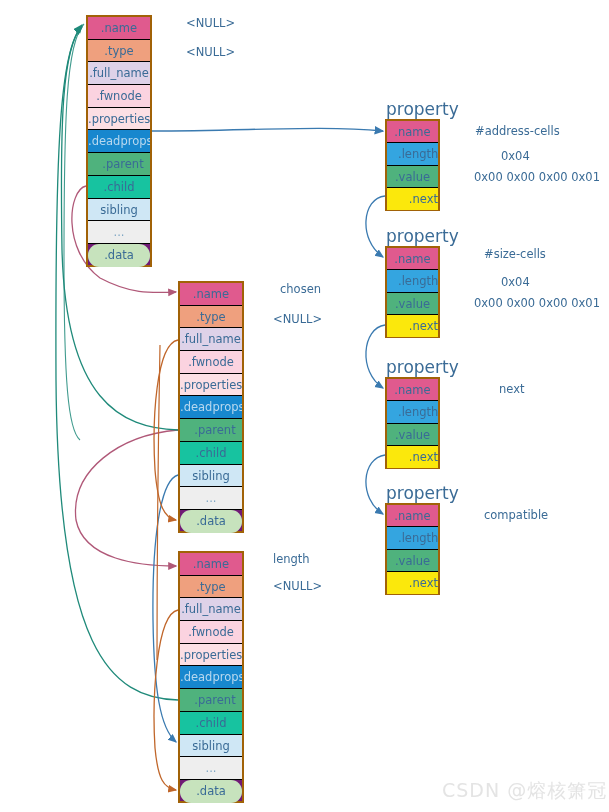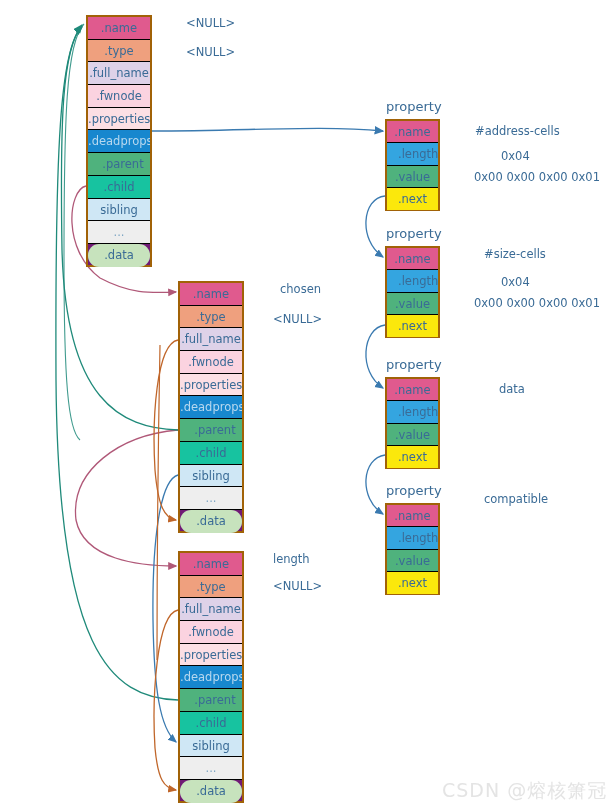--- a/index.html
+++ b/index.html
@@ -47,21 +47,21 @@
     height: 22.3px;
     line-height: 22.3px;
     text-align: center;
     font-size: 11.5px;
     color: #3a6b96;
     border-bottom: 1px solid #000;
     box-sizing: border-box;
     overflow: hidden;
     white-space: nowrap;
   }
-  .struct .pcell:last-child { border-bottom: none; }
+  .struct .pcell:last-child { border-bottom: none; text-align: right; }
 
   
   .c-name       { background: #e05a8e; }
   .c-type       { background: #efa07e; }
   .c-fullname   { background: #ded2e8; }
   .c-fwnode     { background: #fbd3e0; }
   .c-properties { background: #fcdfe4; }
   .c-deadprops  { background: #1787ce; color: #b7d8ef; }
   .c-parent     { background: #4fb27d; padding-left: 8px; }
   .c-child      { background: #17c3a0; }
@@ -70,21 +70,21 @@
   .c-data       { background: #c7e3bd; }
 
   
   .p-name   { background: #e05a8e; }
   .p-length { background: #34a5e0; padding-left: 11px; }
   .p-value  { background: #4fb27d; }
   .p-next   { background: #fbe80c; }
 
   .caption {
     position: absolute;
-    font-size: 13px;
+    font-size: 17px;
     color: #3a6b96;
     white-space: nowrap;
   }
   .anno {
     position: absolute;
     font-size: 11.5px;
     color: #3a6b96;
     white-space: nowrap;
   }
   .watermark {
@@ -214,26 +214,26 @@
   <div class="anno" style="left:501px; top:275px;">0x04</div>
   <div class="anno" style="left:474px; top:296px;">0x00 0x00 0x00 0x01</div>
 
   <div class="caption" style="left:386px; top:357px;">property</div>
   <div class="struct" style="left:385px; top:377px; width:55px; height:92px;">
     <div class="pcell p-name">.name</div>
     <div class="pcell p-length">.length</div>
     <div class="pcell p-value">.value</div>
     <div class="pcell p-next">.next</div>
   </div>
-  <div class="anno" style="left:499px; top:382px;">data</div>
+  <div class="anno" style="left:499px; top:382px;">next</div>
 
   <div class="caption" style="left:386px; top:483px;">property</div>
   <div class="struct" style="left:385px; top:503px; width:55px; height:92px;">
     <div class="pcell p-name">.name</div>
     <div class="pcell p-length">.length</div>
     <div class="pcell p-value">.value</div>
     <div class="pcell p-next">.next</div>
   </div>
-  <div class="anno" style="left:484px; top:492px;">compatible</div>
+  <div class="anno" style="left:484px; top:508px;">compatible</div>
 
   <div class="watermark" style="left:442px; top:778px;">CSDN @熔核箫冠</div>
 
 </div>
 
 </body></html>

